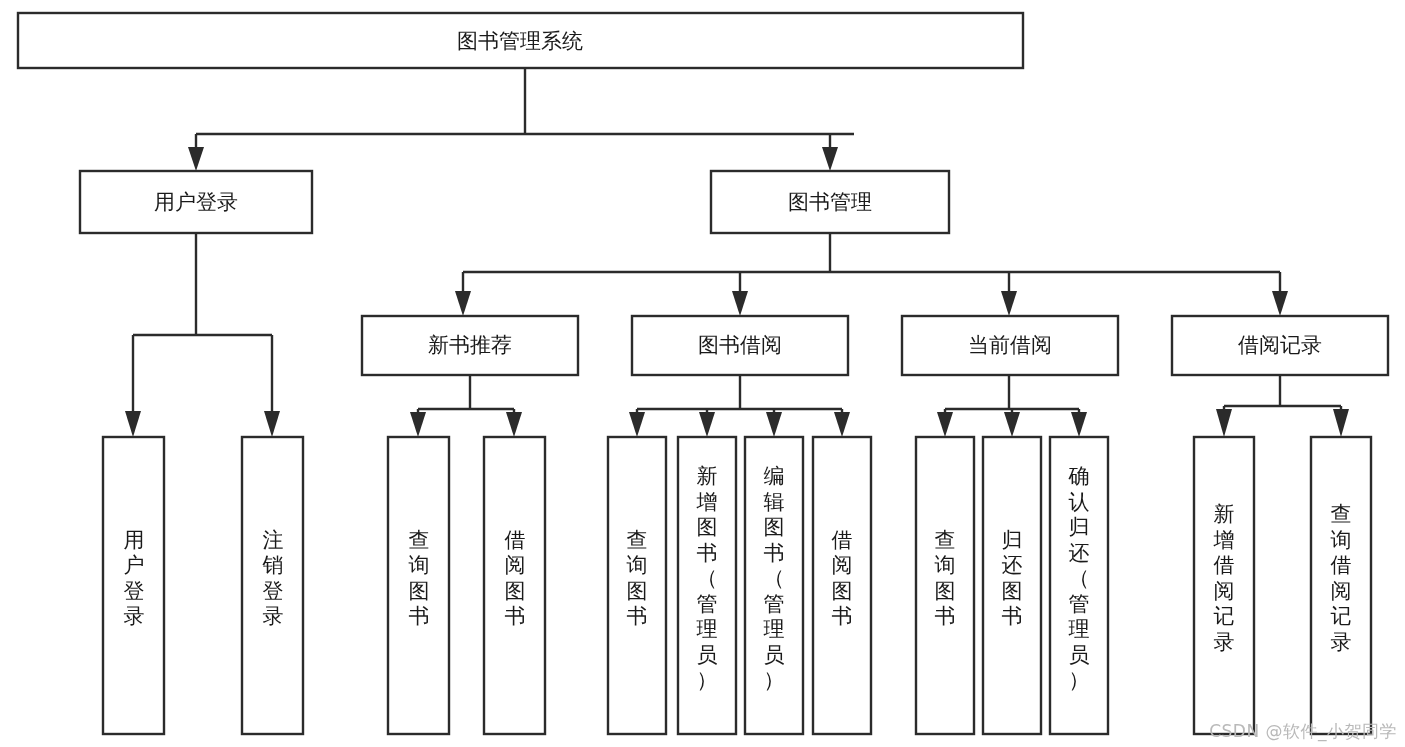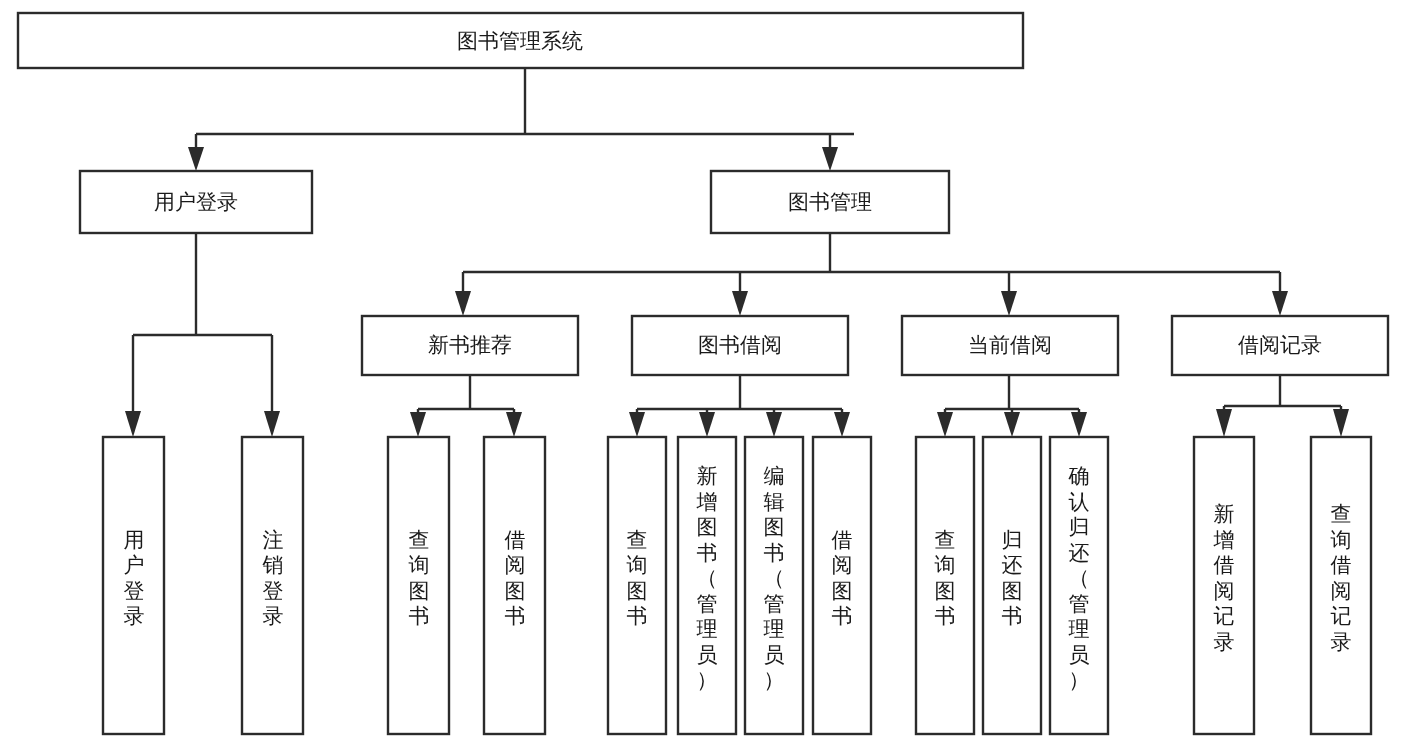--- a/index.html
+++ b/index.html
@@ -225,14 +225,15 @@
       <rect class="node-rect" x="1194" y="437" width="60" height="297"></rect>
       <text class="node-label-vertical" x="1224" y="521.25"><tspan x="1224" y="521.25">新</tspan><tspan x="1224" y="546.75">增</tspan><tspan x="1224" y="572.25">借</tspan><tspan x="1224" y="597.75">阅</tspan><tspan x="1224" y="623.25">记</tspan><tspan x="1224" y="648.75">录</tspan></text>
     </g>
     <g>
       <rect class="node-rect" x="1311" y="437" width="60" height="297"></rect>
       <text class="node-label-vertical" x="1341" y="521.25"><tspan x="1341" y="521.25">查</tspan><tspan x="1341" y="546.75">询</tspan><tspan x="1341" y="572.25">借</tspan><tspan x="1341" y="597.75">阅</tspan><tspan x="1341" y="623.25">记</tspan><tspan x="1341" y="648.75">录</tspan></text>
     </g>
 
   </svg>
 
+  <div class="watermark-text">CSDN @软件_小贺同学</div>
 
 </div>
 
 </body></html>

